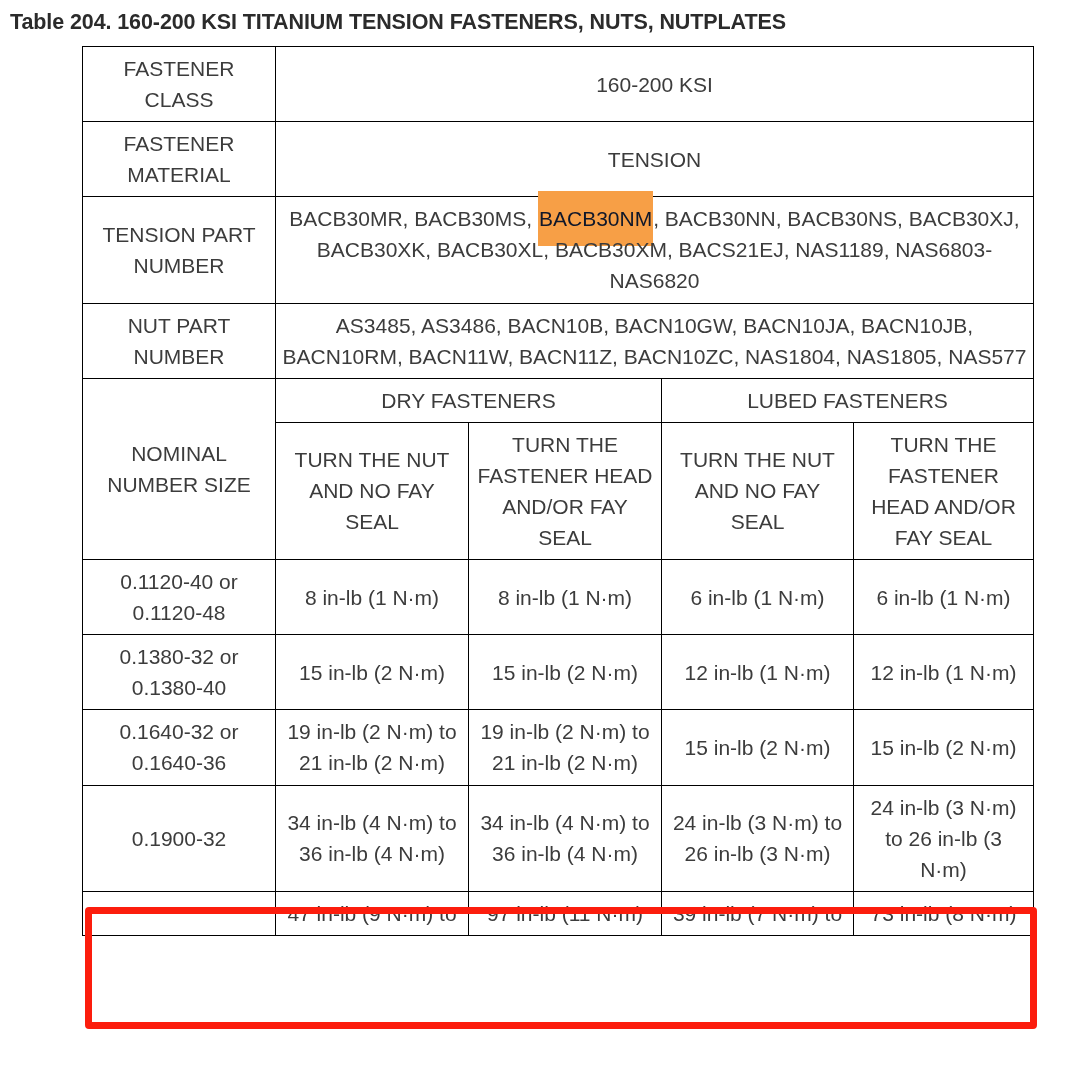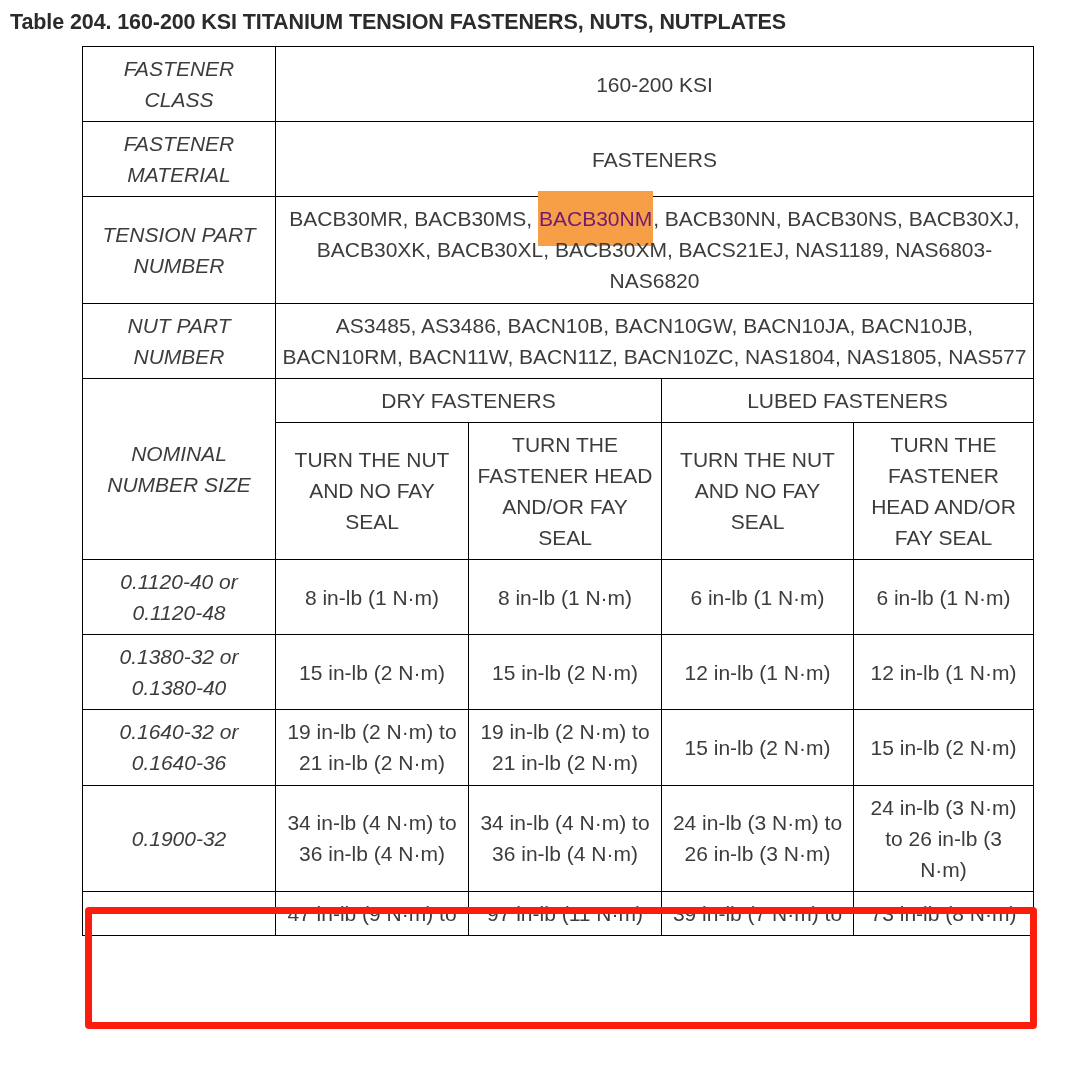--- a/index.html
+++ b/index.html
@@ -52,24 +52,24 @@
     word-break: break-word;
     overflow-wrap: break-word;
   }
   .c0 { width: 193px; }
   .c1 { width: 193px; }
   .c2 { width: 193px; }
   .c3 { width: 192px; }
   .c4 { width: 180px; }
 
   td.bold-cell { font-weight: normal; color: #2b2b2b; }
-  td.label-cell { text-align: center; font-style: italic; }
+  td.label-cell { text-align: center; }
   .hl-orange {
     background: #f79f46;
-    color: #701a75;
+    color: #0f172a;
     padding: 16px 1px;
     margin-top: 36px;
   }
 
   .redbox {
     position: absolute;
     left: 85px;
     top: 907px;
     width: 952px;
     height: 122px;
@@ -105,21 +105,21 @@
       </colgroup>
       <tbody>
 
         <tr>
           <td class="label-cell">FASTENER CLASS</td>
           <td class="bold-cell" colspan="4">160-200 KSI</td>
         </tr>
 
         <tr>
           <td class="label-cell">FASTENER MATERIAL</td>
-          <td colspan="4">FASTENERS</td>
+          <td colspan="4">TENSION</td>
         </tr>
 
         <tr>
           <td class="label-cell">TENSION PART NUMBER</td>
           <td colspan="4"><span>BACB30MR, BACB30MS, </span><span class="hl-orange" style="background: rgb(247, 159, 70);">BACB30NM</span><span>, BACB30NN, BACB30NS, BACB30XJ, BACB30XK, BACB30XL, BACB30XM, BACS21EJ, NAS1189, NAS6803-NAS6820</span></td>
         </tr>
 
         <tr>
           <td class="label-cell">NUT PART NUMBER</td>
           <td colspan="4">AS3485, AS3486, BACN10B, BACN10GW, BACN10JA, BACN10JB, BACN10RM, BACN11W, BACN11Z, BACN10ZC, NAS1804, NAS1805, NAS577</td>

